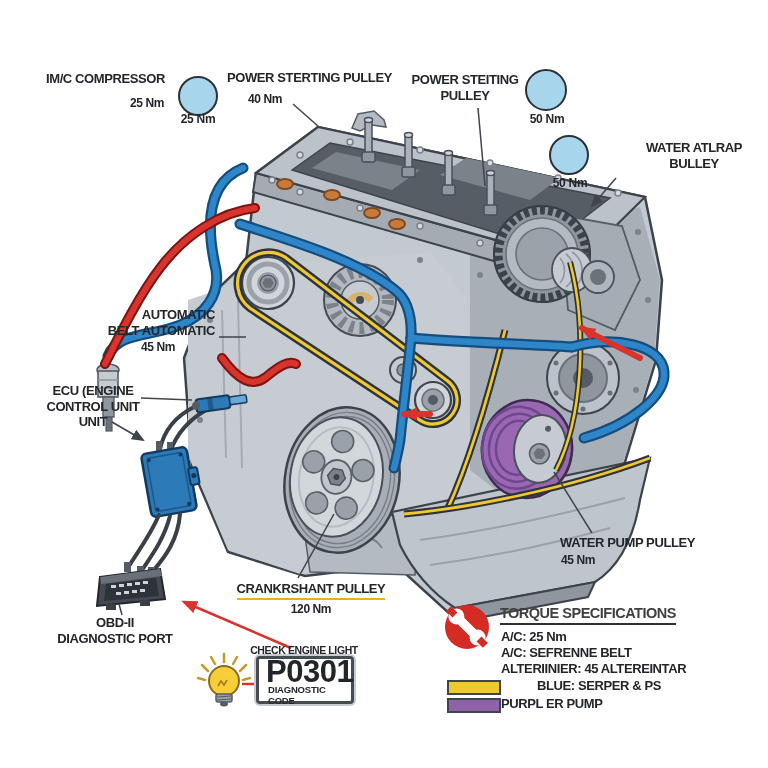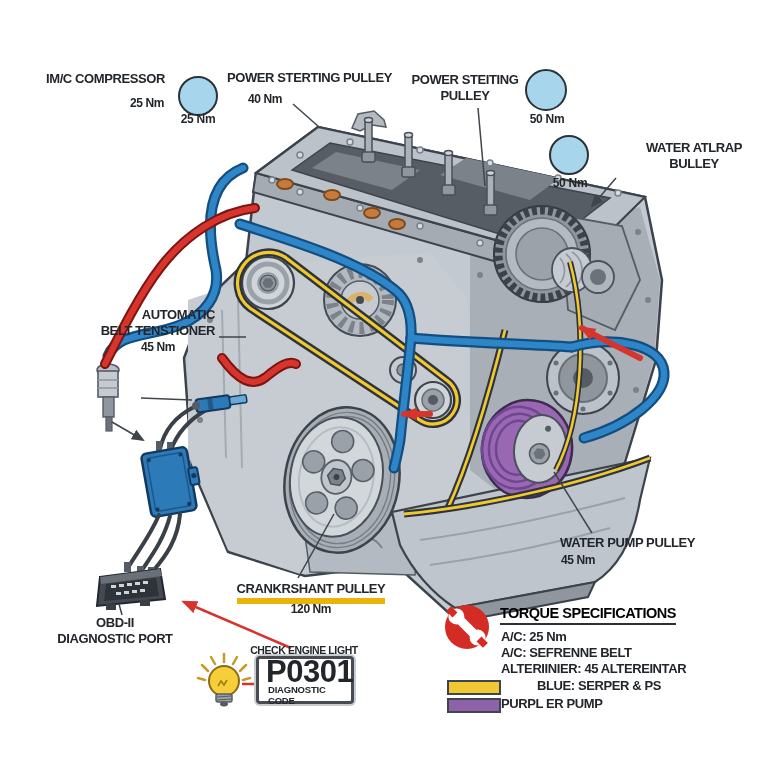--- a/index.html
+++ b/index.html
@@ -4,30 +4,30 @@
 <style>
   html,body{margin:0;padding:0;background:#fff;}
   .stage{position:relative;width:768px;height:768px;background:#ffffff;overflow:hidden;
          font-family:"Liberation Sans",sans-serif;border-radius:12px;}
   .stage svg{position:absolute;left:0;top:0;}
   .lbl{position:absolute;font-weight:bold;font-size:13px;line-height:15.5px;color:#22262b;
        letter-spacing:-0.4px;white-space:nowrap;}
   .val{font-size:12px;}
   .ctr{text-align:center;white-space:normal;}
   .rgt{text-align:right;}
-  .underlined{border-bottom:6px solid #eab308;padding-bottom:1px;display:inline-block;}
+  .underlined{border-bottom:2px solid #eab308;padding-bottom:1px;display:inline-block;}
   .badge-val{position:absolute;font-weight:bold;font-size:12px;color:#22262b;text-align:center;
              letter-spacing:-0.3px;}
   .ce-box{position:absolute;left:256px;top:656px;width:92px;height:42px;background:#fff;
           border:3px solid #474c53;border-radius:4px;box-shadow:0 0 0 2px #c8ccd1;}
   .ce-code{font-weight:bold;font-size:31px;letter-spacing:-0.5px;color:#22262b;
            margin:1px 0 0 7px;line-height:24px;}
   .ce-sub{font-weight:bold;font-size:9.5px;letter-spacing:-0.2px;color:#22262b;margin-left:9px;}
   .legend-title{position:absolute;left:500px;top:605px;font-weight:bold;font-size:14.5px;
-                letter-spacing:-0.5px;color:#000000;border-bottom:2px solid #2b3137;
+                letter-spacing:-0.5px;color:#404040;border-bottom:2px solid #2b3137;
                 padding-bottom:2px;}
   .legend-line{position:absolute;left:501px;font-weight:bold;font-size:13px;
                letter-spacing:-0.4px;color:#22262b;text-align:right;}
   .swatch{position:absolute;left:447px;width:50px;height:11px;border:2px solid #3f454c;}
   .sw-yellow{background:#f0c832;}
   .sw-purple{background:#8e62a8;}
 </style>
 </head>
 <body>
 
@@ -366,24 +366,29 @@
 <div class="badge-val" style="left:516px;top:112px;width:62px;">50 Nm</div>
 <div class="badge-val" style="left:539px;top:176px;width:62px;">50 Nm</div>
 
 <div class="lbl ctr" style="left:588px;top:140px;width:118px;padding-left:47px;">
   <div>WATER ATLRAP</div>
   <div>BULLEY</div>
 </div>
 
 <div class="lbl ctr" style="left:100px;top:307px;width:115px;text-align:right;">
   <div>AUTOMATIC</div>
-  <div>BELT TENSTIONER</div>
+  <div>BELT AUTOMATIC</div>
 </div>
 <div class="lbl val ctr" style="left:118px;top:340px;width:80px;">45 Nm</div>
 
+<div class="lbl ctr" style="left:40px;top:383px;width:106px;">
+  <div>ECU (ENGINE</div>
+  <div>CONTROL UNIT</div>
+  <div>UNIT</div>
+</div>
 
 <div class="lbl ctr" style="left:45px;top:615px;width:140px;">
   <div>OBD-II</div>
   <div>DIAGNOSTIC PORT</div>
 </div>
 
 <div class="lbl ctr" style="left:236px;top:581px;width:150px;">
   <span class="underlined">CRANKRSHANT PULLEY</span>
 </div>
 <div class="lbl val ctr" style="left:276px;top:602px;width:70px;">120 Nm</div>

